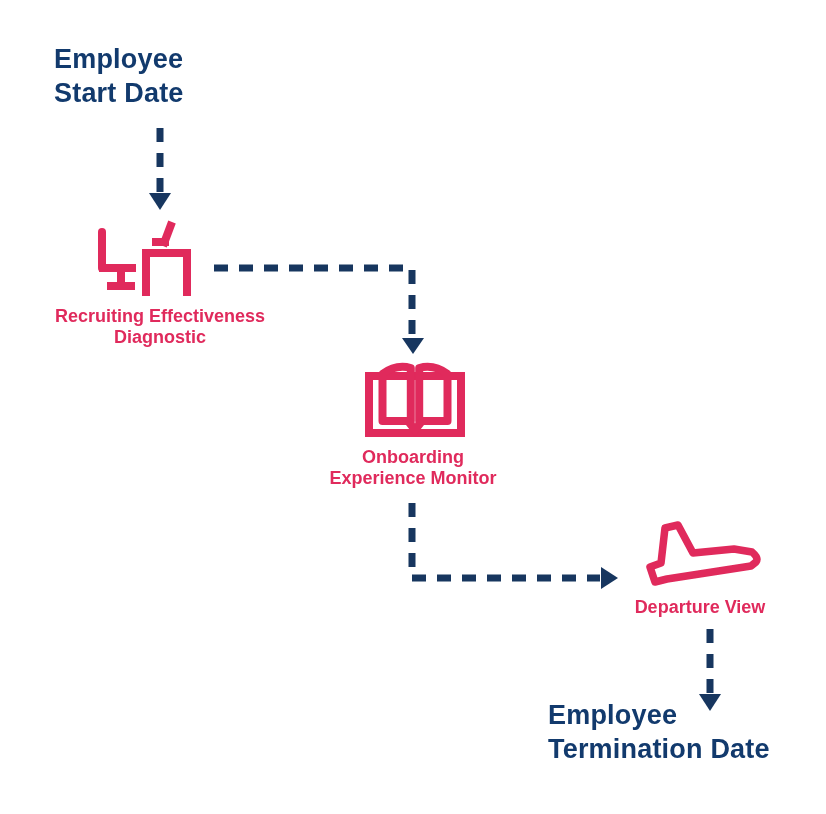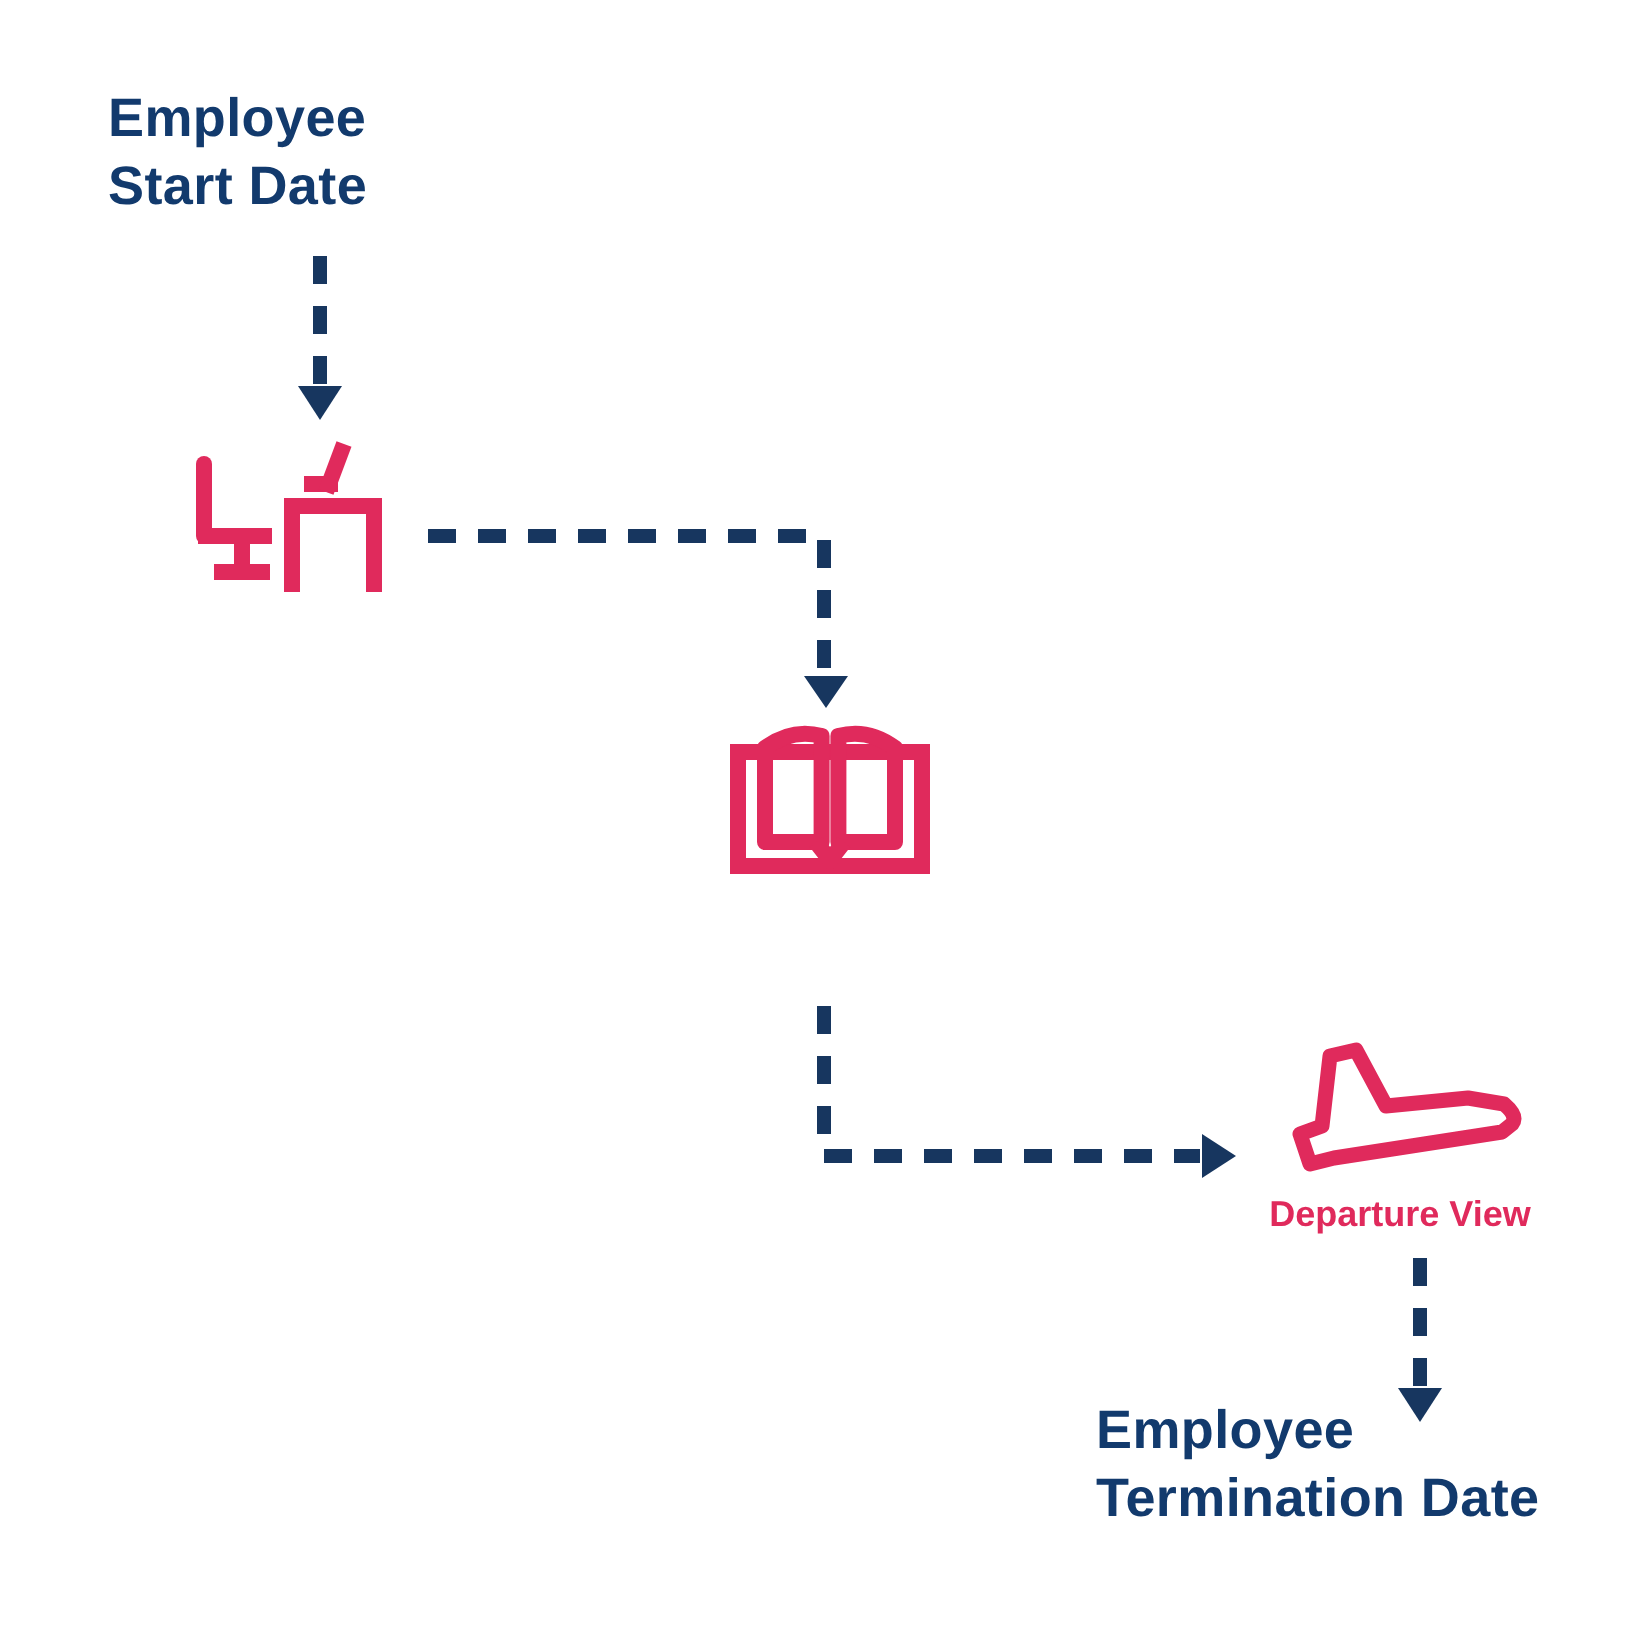--- a/index.html
+++ b/index.html
@@ -84,29 +84,33 @@
     <g class="pk">
       <path d="M14 17 V53" stroke-width="8" stroke-linecap="round"></path>
       <path d="M11 53 H48" stroke-width="8"></path>
       <path d="M33 55 V70" stroke-width="8"></path>
       <path d="M19 71 H47" stroke-width="8"></path>
       <path d="M58 81 V38 H99 V81" stroke-width="8"></path>
       <path d="M64 27 H81" stroke-width="8"></path>
       <path d="M75 31 L84 7" stroke-width="8"></path>
     </g>
   </svg>
+  <div id="recruiting-label" class="label label--step">Recruiting Effectiveness
+Diagnostic</div>
 
   <svg id="book-icon" width="110" height="85" viewBox="0 0 110 85" aria-hidden="true">
     <g class="pk">
       <rect x="9" y="16" width="92" height="57" stroke-width="8"></rect>
       <path d="M22.5 61 L22.5 14 Q36 4 50.8 8 L50.8 61 Z" stroke-width="8" stroke-linejoin="round"></path>
       <path d="M87.5 61 L87.5 14 Q74 4 59.2 8 L59.2 61 Z" stroke-width="8" stroke-linejoin="round"></path>
       <path d="M48 61 L55 70 L62 61" stroke-width="8"></path>
     </g>
   </svg>
+  <div id="onboarding-label" class="label label--step">Onboarding
+Experience Monitor</div>
 
   <svg id="plane-icon" width="130" height="82" viewBox="0 0 130 82" aria-hidden="true">
     <path class="pk" d="M30 10 L43 7 L58 35 L99 31 L117 34 Q124 40 121 44 L116 48 L32 61 L20 64 L15 49 L26 45 Z" stroke-width="7.5" stroke-linejoin="round"></path>
   </svg>
   <div id="departure-label" class="label label--step">Departure View</div>
 
   <div id="end-label" class="label label--big">Employee
 Termination Date</div>
 
 </div>

